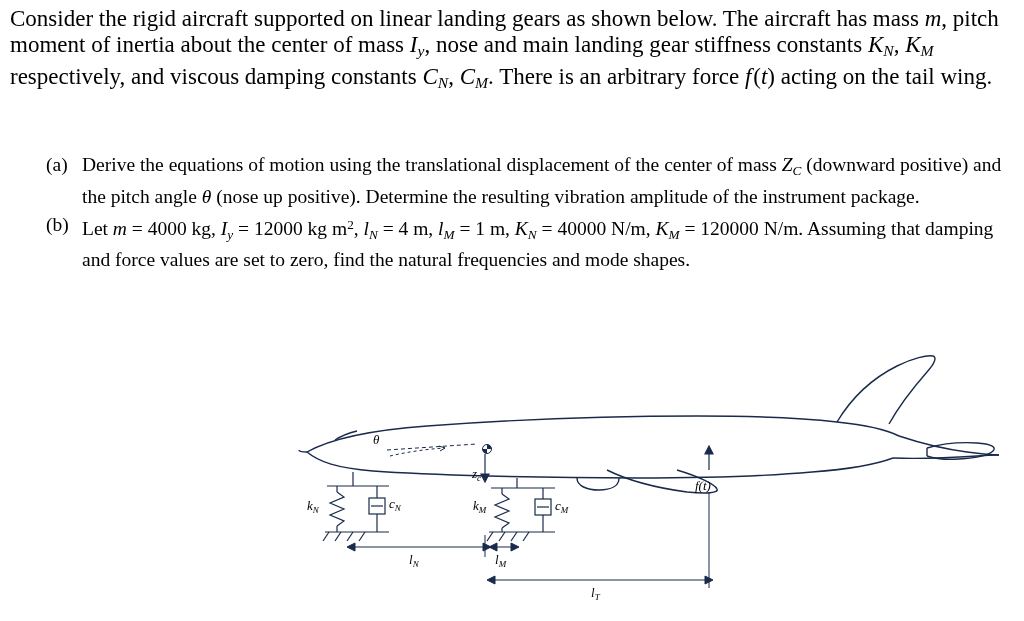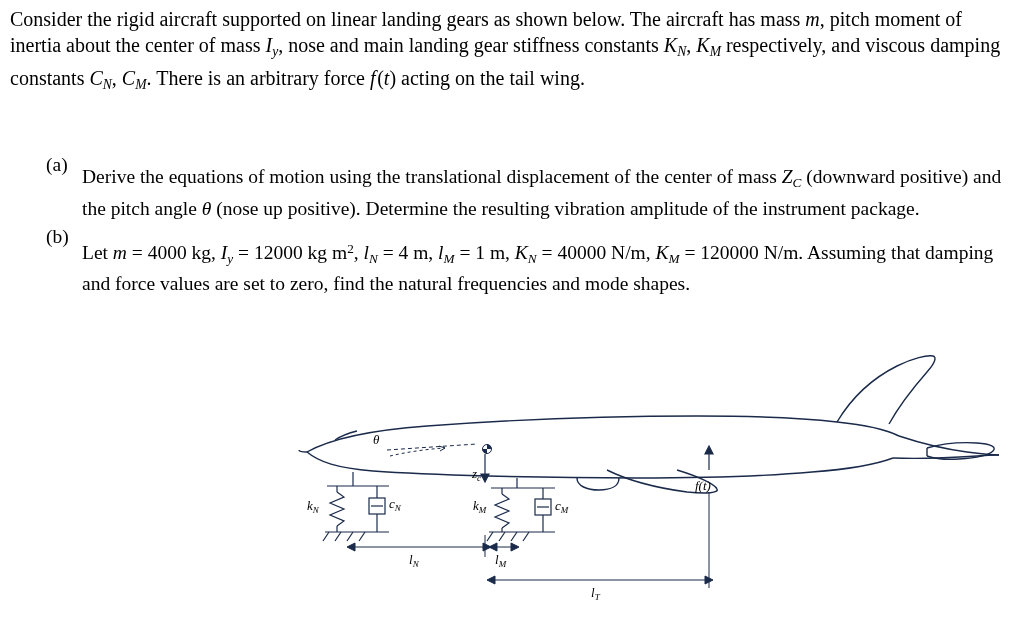--- a/index.html
+++ b/index.html
@@ -17,21 +17,21 @@
   .page {
     position: relative;
     width: 1024px;
     height: 621px;
   }
   .intro {
     position: absolute;
     left: 10px;
     top: 6px;
     width: 1004px;
-    font-size: 20px;
+    font-size: 23px;
     line-height: 26px;
     text-align: left;
   }
   .parts {
     position: absolute;
     left: 46px;
     top: 152px;
     width: 976px;
     font-size: 19.5px;
     line-height: 26px;
@@ -41,21 +41,20 @@
     align-items: flex-start;
     margin-bottom: 2px;
   }
   .part-label {
     width: 36px;
     flex: 0 0 36px;
     text-align: left;
   }
   .part-body {
     flex: 1 1 auto;
-    margin-top: 12px;
   }
   i, .it { font-style: italic; }
   sub {
     font-size: 0.68em;
     vertical-align: -0.28em;
     font-style: italic;
   }
   sup {
     font-size: 0.68em;
     vertical-align: 0.45em;

